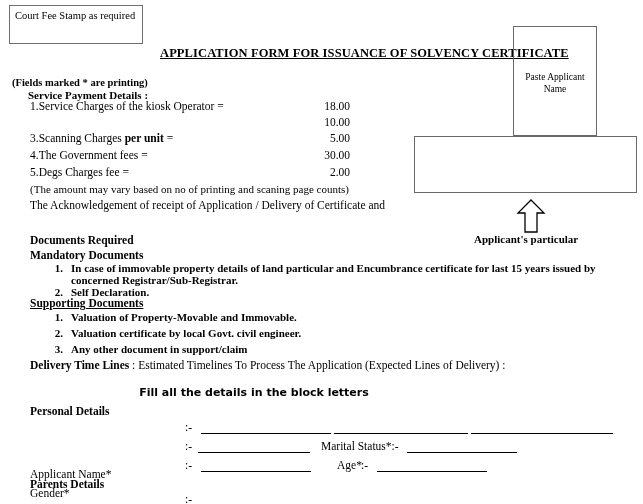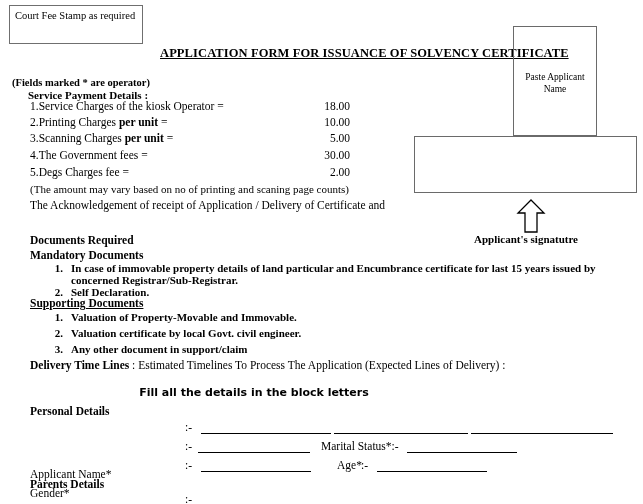--- a/index.html
+++ b/index.html
@@ -241,32 +241,31 @@
     </div>
   </div>
 
   <div class="abs" id="signature-box"></div>
 
   <div class="abs" id="signature-arrow">
     <svg width="30" height="34" viewBox="0 0 30 34" xmlns="http://www.w3.org/2000/svg">
       <path d="M15 1 L28 14 L21 14 L21 33 L9 33 L9 14 L2 14 Z" fill="#ffffff" stroke="#000000" stroke-width="1.3" stroke-linejoin="miter"></path>
     </svg>
   </div>
-  <div class="abs" id="signature-caption">Applicant's signatutre</div>
-
-  <div class="abs" id="mandatory-note">(Fields marked * are operator)</div>
+  <div class="abs" id="signature-caption">Applicant's particular</div>
+
+  <div class="abs" id="mandatory-note">(Fields marked * are printing)</div>
 
   <div class="abs" id="service-payment-heading">Service Payment Details :</div>
 
   <div class="abs fee-row" style="top:100px;">
     <span class="fee-label"><span>1.Service Charges of the kiosk Operator  =</span><b></b><span></span></span>
     <span class="fee-amount">18.00</span>
   </div>
   <div class="abs fee-row" style="top:116px;">
-    <span class="fee-label"><span>2.Printing Charges </span><b>per unit</b><span> =</span></span>
     <span class="fee-amount">10.00</span>
   </div>
   <div class="abs fee-row" style="top:132px;">
     <span class="fee-label"><span>3.Scanning Charges </span><b>per unit</b><span> =</span></span>
     <span class="fee-amount">5.00</span>
   </div>
   <div class="abs fee-row" style="top:149px;">
     <span class="fee-label"><span>4.The Government fees  =</span><b></b><span></span></span>
     <span class="fee-amount">30.00</span>
   </div>

